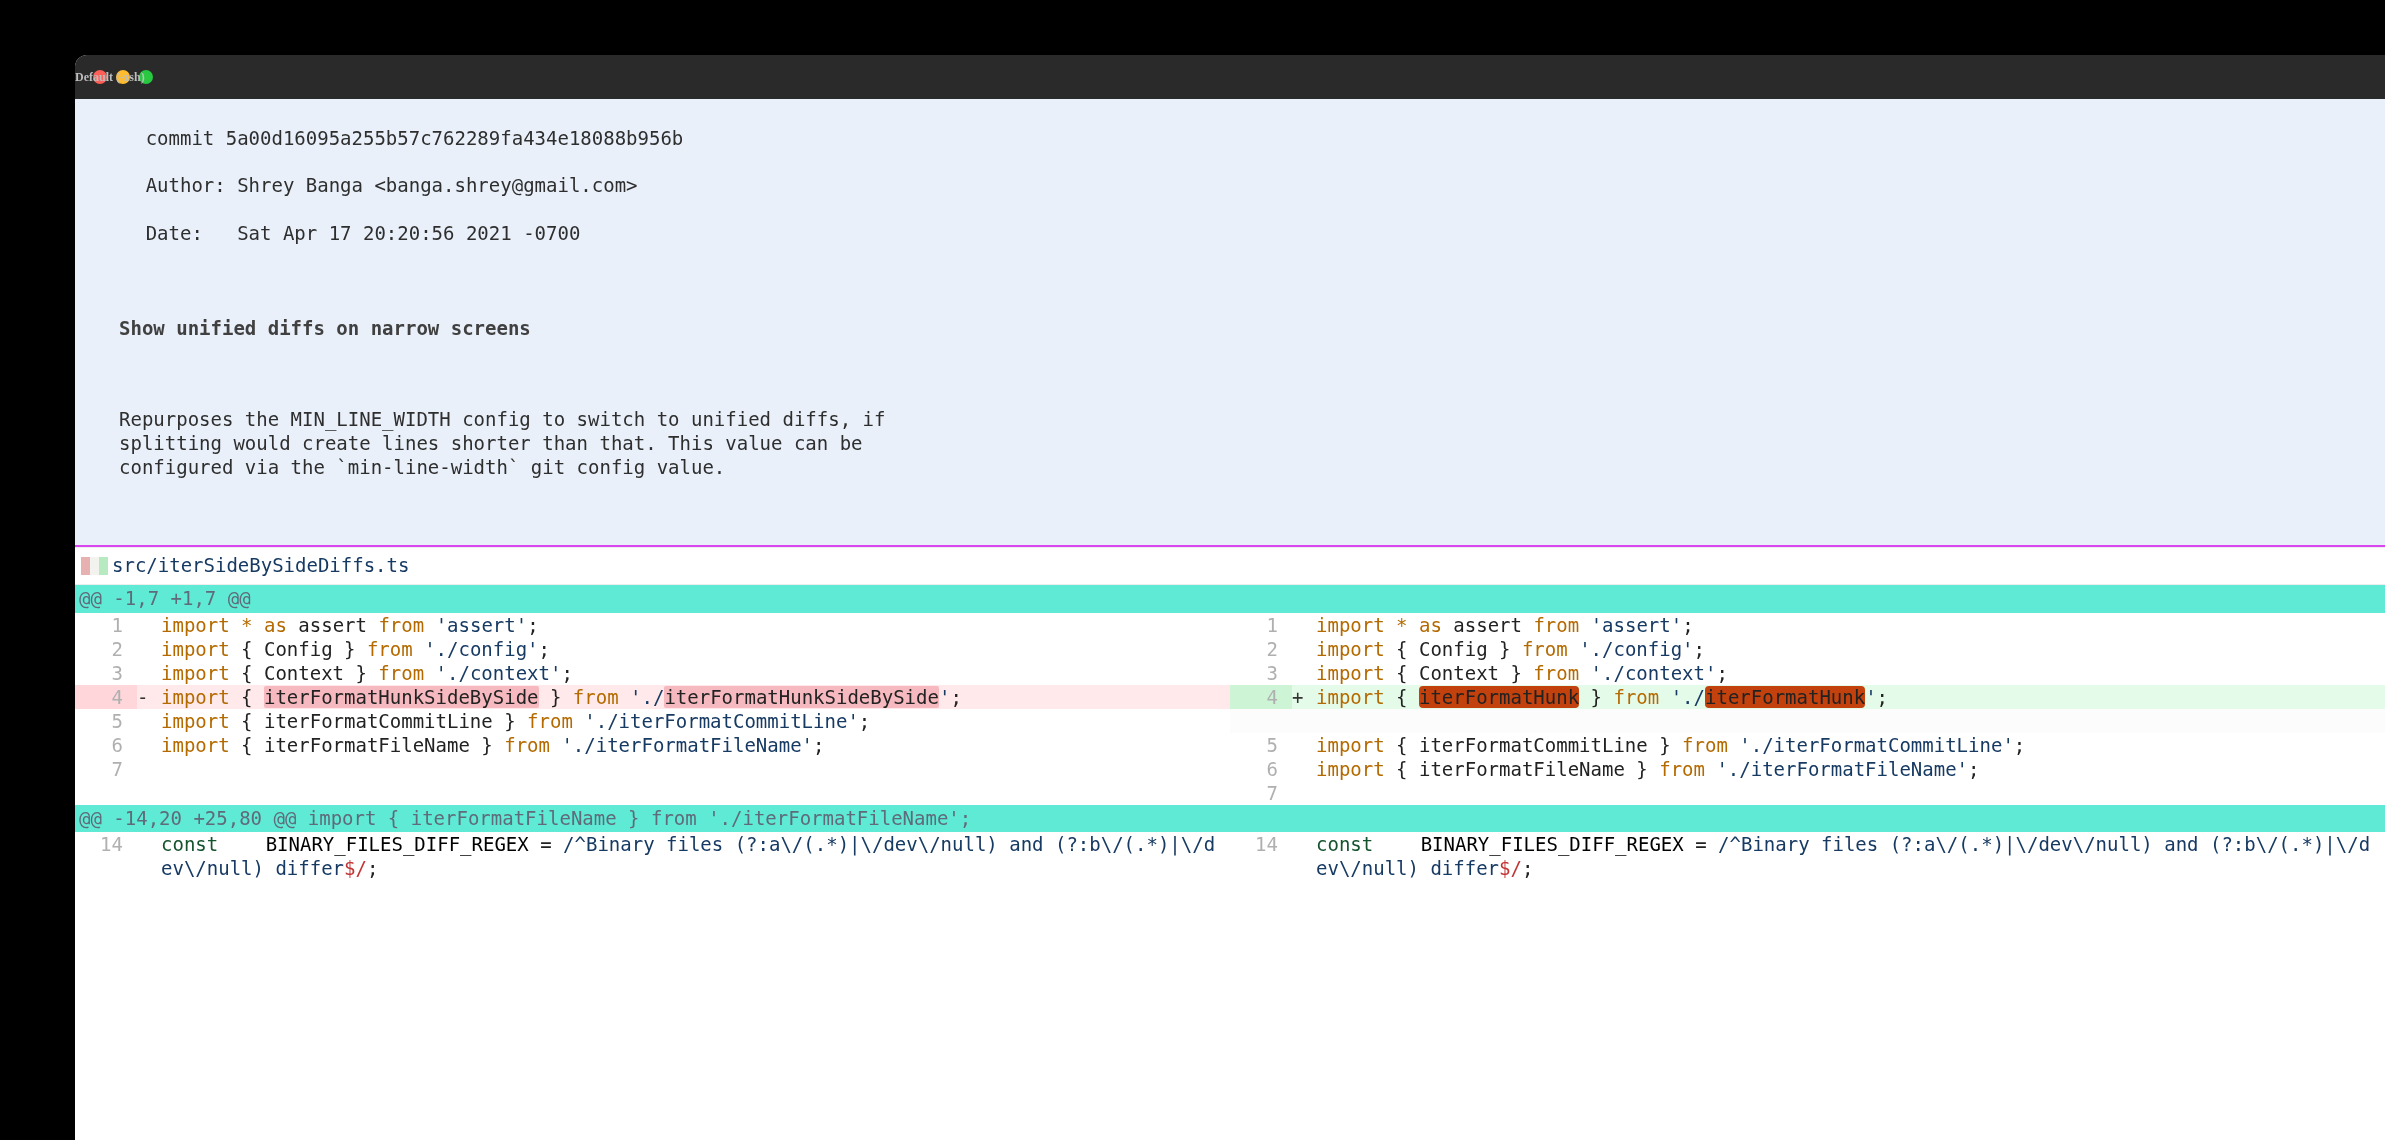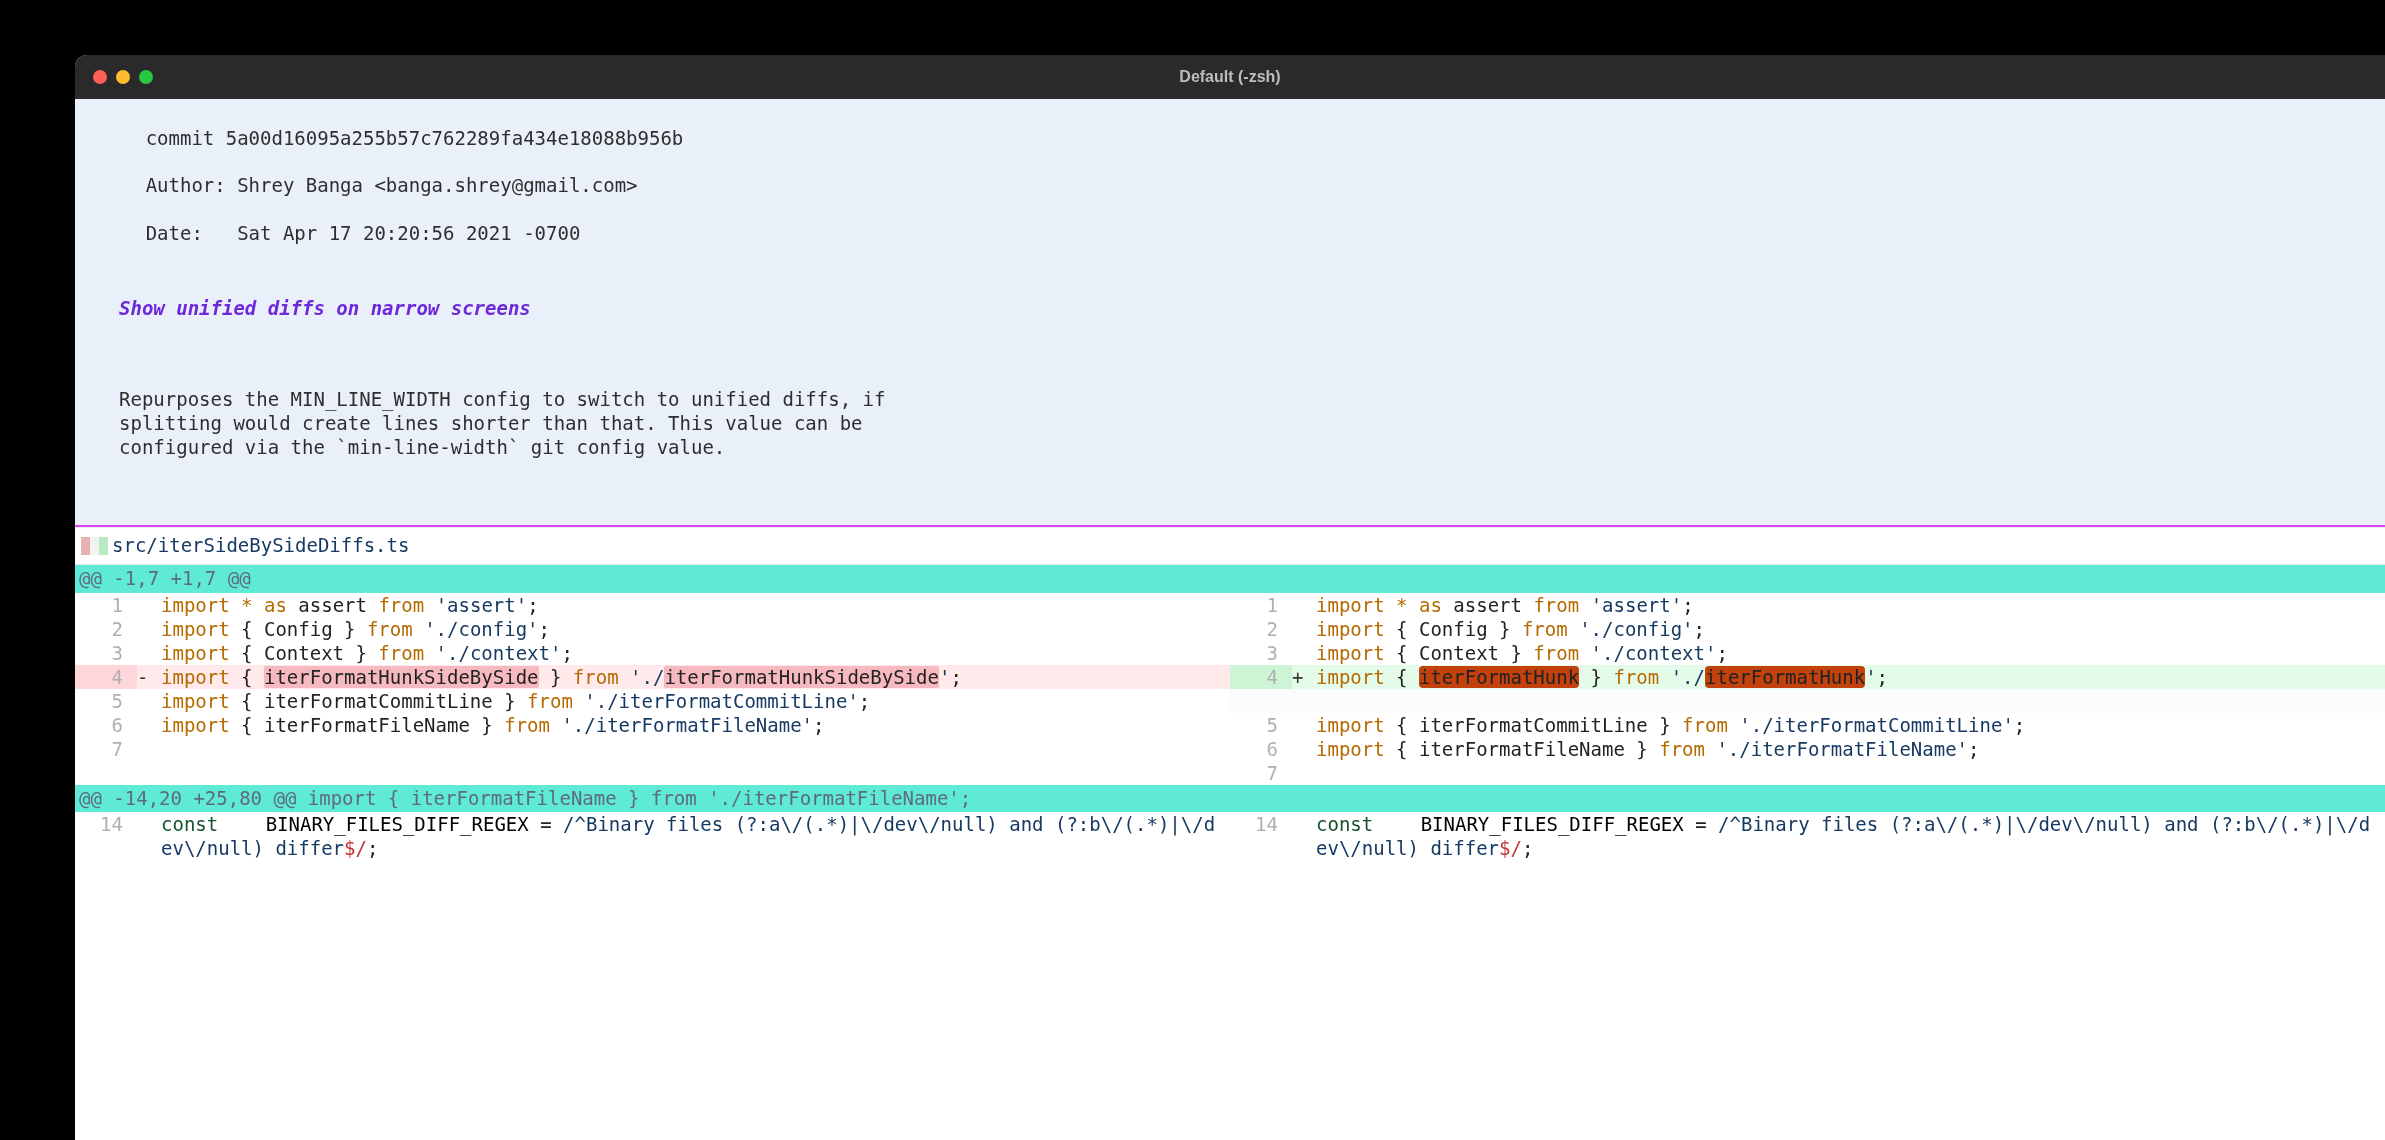--- a/index.html
+++ b/index.html
@@ -37,47 +37,46 @@
   }
   .traffic-lights .dot {
     width: 14px; height: 14px; border-radius: 50%;
   }
   .dot.red { background: #ff5f57; }
   .dot.yellow { background: #febc2e; }
   .dot.green { background: #28c840; }
   .window-title {
     position: absolute;
     left: 0; right: 0;
-    text-align: center;
+    text-align: left;
     color: #bdbdbd;
-    font-family: Liberation Sans, sans-serif;
+    font-family: Liberation Serif, serif;
     font-weight: 600;
-    font-size: 16px;
+    font-size: 12px;
     pointer-events: none;
   }
 
   
   .content { }
 
   
   .commit-header {
     background: #e9f0fa;
     color: #2e2e2e;
     padding: 4px 2px 18px 2px;
     border-bottom: 2px solid #d946ef;
     white-space: pre;
   }
   .commit-meta { color: #2e2e2e; }
   .commit-title {
-    color: #6d28d9;
+    color: #404040;
     font-weight: 700;
     padding-left: 42px;
     display: block;
-    margin-top: 4px;
-    font-style: italic;
+    margin-top: 24px;
   }
   .commit-body {
     color: #2e2e2e;
     padding-left: 42px;
     display: block;
     margin-top: 20px;
     white-space: pre-wrap;
   }
 
   

